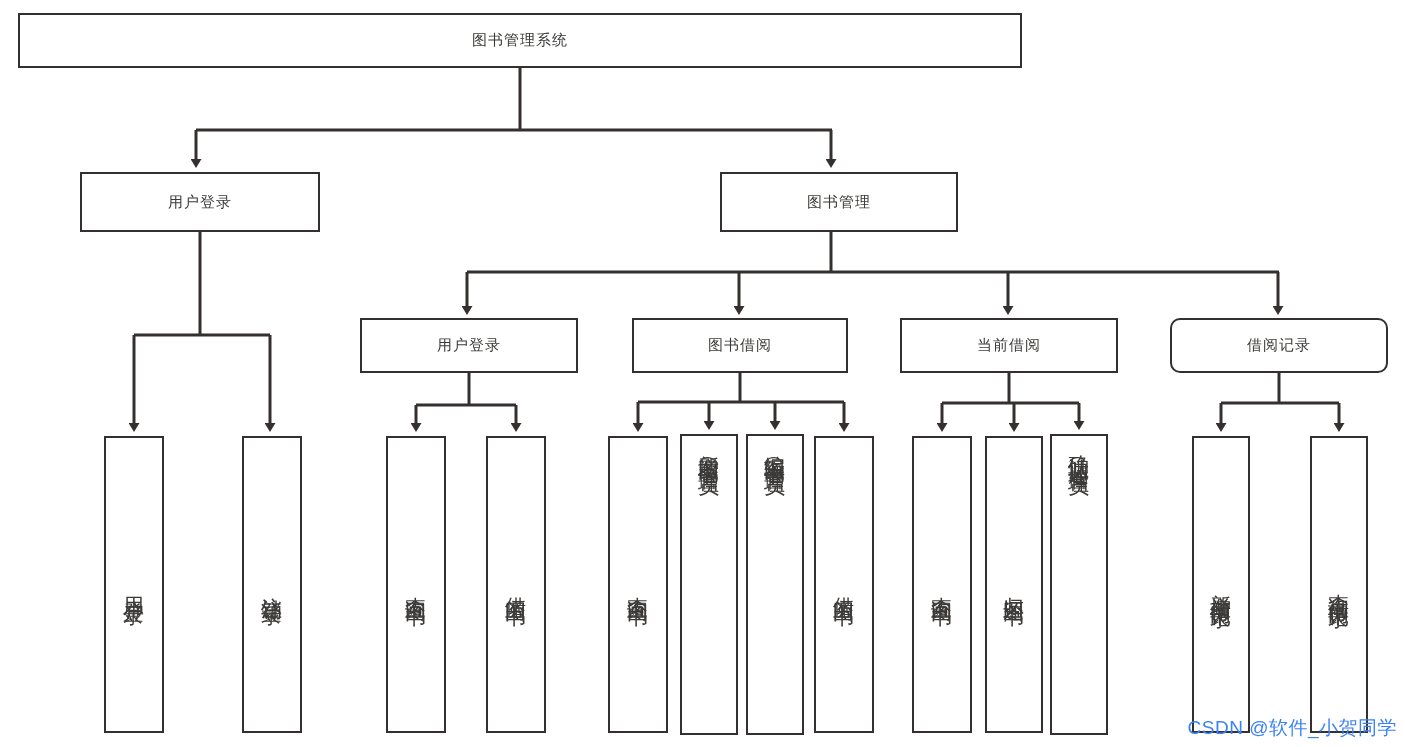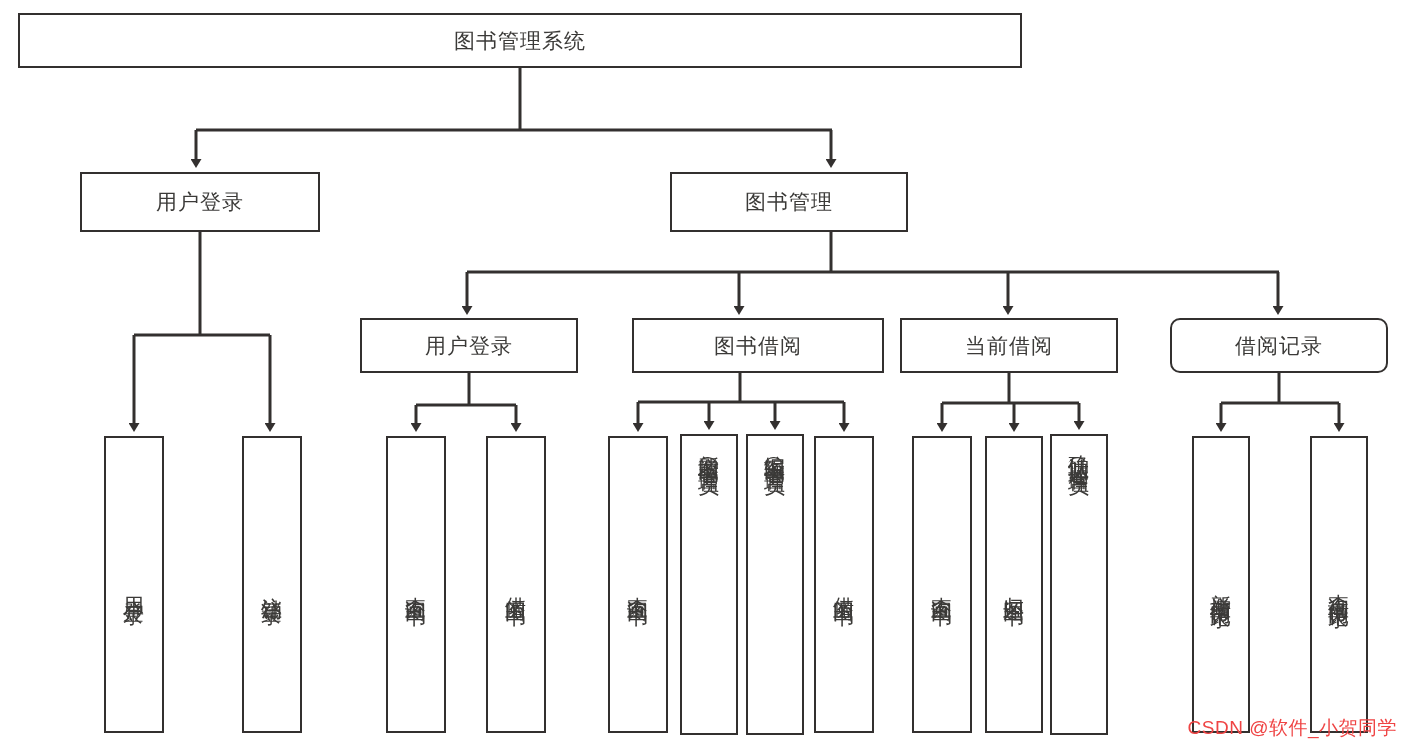--- a/index.html
+++ b/index.html
@@ -28,21 +28,21 @@
     position: absolute;
     box-sizing: border-box;
     border: 2px solid #33302f;
     background: #ffffff;
     display: flex;
     align-items: center;
     justify-content: center;
     color: #3b3a38;
   }
   .node.h {
-    font-size: 21px;
+    font-size: 15px;
     letter-spacing: 1px;
   }
   .node.v {
     font-size: 21px;
     padding-top: 2px;
   }
   .node.v .vtext {
     writing-mode: vertical-rl;
     text-orientation: upright;
     letter-spacing: 3px;
@@ -55,21 +55,21 @@
   }
   .node .htext {
     display: block;
     white-space: nowrap;
   }
   #watermark {
     position: absolute;
     right: 8px;
     bottom: 6px;
     font-size: 19px;
-    color: #ef4444;
+    color: #3b82f6;
     white-space: nowrap;
     letter-spacing: 0.5px;
   }
 </style>
 </head>
 <body>
 
 <div id="canvas">
 
   <svg id="edges" viewBox="0 0 1405 747">
@@ -122,28 +122,28 @@
     </g>
   </svg>
 
   <div class="node h" style="left:18px; top:13px; width:1004px; height:55px;">
     <span class="htext">图书管理系统</span>
   </div>
 
   <div class="node h" style="left:80px; top:172px; width:240px; height:60px;">
     <span class="htext">用户登录</span>
   </div>
-  <div class="node h" style="left:670px; top:172px; width:238px; height:60px;">
+  <div class="node h" style="left:720px; top:172px; width:238px; height:60px;">
     <span class="htext">图书管理</span>
   </div>
 
   <div class="node h" style="left:360px; top:318px; width:218px; height:55px;">
     <span class="htext">用户登录</span>
   </div>
-  <div class="node h" style="left:632px; top:318px; width:252px; height:55px;">
+  <div class="node h" style="left:632px; top:318px; width:216px; height:55px;">
     <span class="htext">图书借阅</span>
   </div>
   <div class="node h" style="left:900px; top:318px; width:218px; height:55px;">
     <span class="htext">当前借阅</span>
   </div>
   <div class="node h" style="left:1170px; top:318px; width:218px; height:55px;border-radius:10px;">
     <span class="htext">借阅记录</span>
   </div>
 
   <div class="node v" style="left:104px; top:436px; width:60px; height:297px;">

